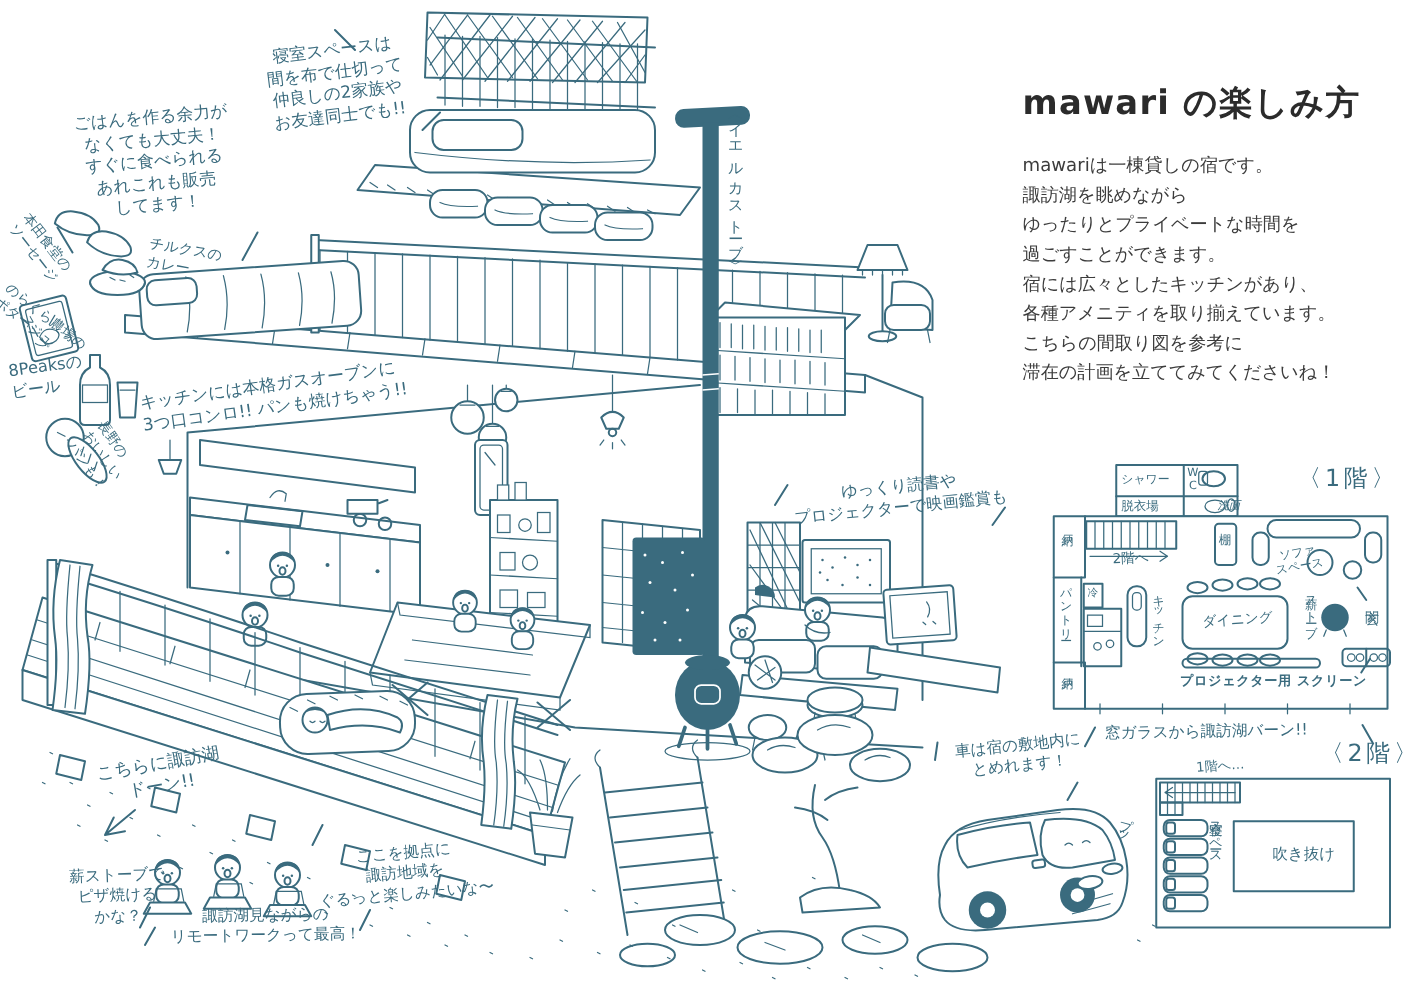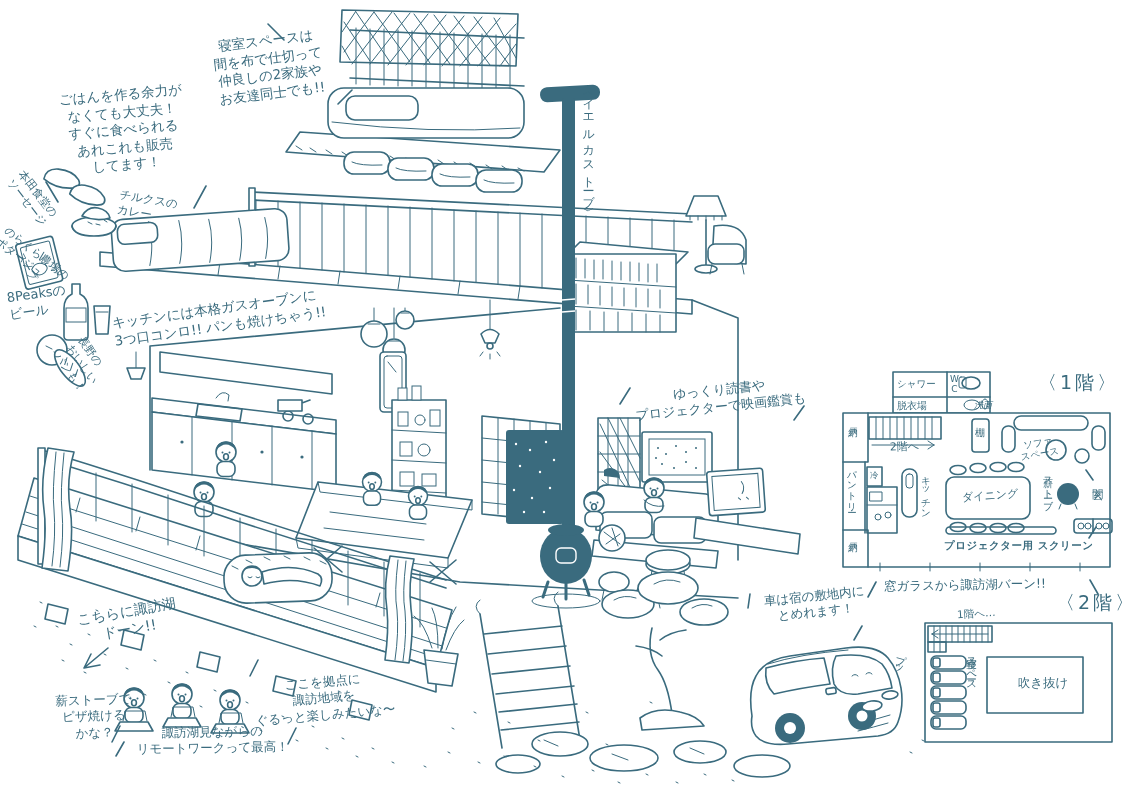--- a/index.html
+++ b/index.html
@@ -464,20 +464,29 @@
         <rect x="931" y="701" width="35" height="13" rx="5"></rect>
             <rect x="933" y="703" width="7" height="9" rx="2"></rect>
         <rect x="931" y="716" width="35" height="13" rx="5"></rect>
             <rect x="933" y="718" width="7" height="9" rx="2"></rect>
       </g>
       <rect x="987" y="657" width="96" height="56" class="ink"></rect>
     </g>
   </g>
 </svg>
 
+<div class="heading">mawari の楽しみ方</div>
+<div class="body-text">mawariは一棟貸しの宿です。
+諏訪湖を眺めながら
+ゆったりとプライベートな時間を
+過ごすことができます。
+宿には広々としたキッチンがあり、
+各種アメニティを取り揃えています。
+こちらの間取り図を参考に
+滞在の計画を立ててみてくださいね！</div>
 
 <div class="note c" style="left:26px;top:86px;width:195px;font-size:13.5px;transform:rotate(-5deg);">ごはんを作る余力が
 なくても大丈夫！
 すぐに食べられる
 あれこれも販売
 してます！</div>
 <div class="note" style="left:26px;top:168px;font-size:11px;transform:rotate(52deg);transform-origin:0 0;">本田食堂の
 ソーセージ</div>
 <div class="note" style="left:118px;top:192px;font-size:11.5px;transform:rotate(10deg);">チルクスの
 カレー</div>

